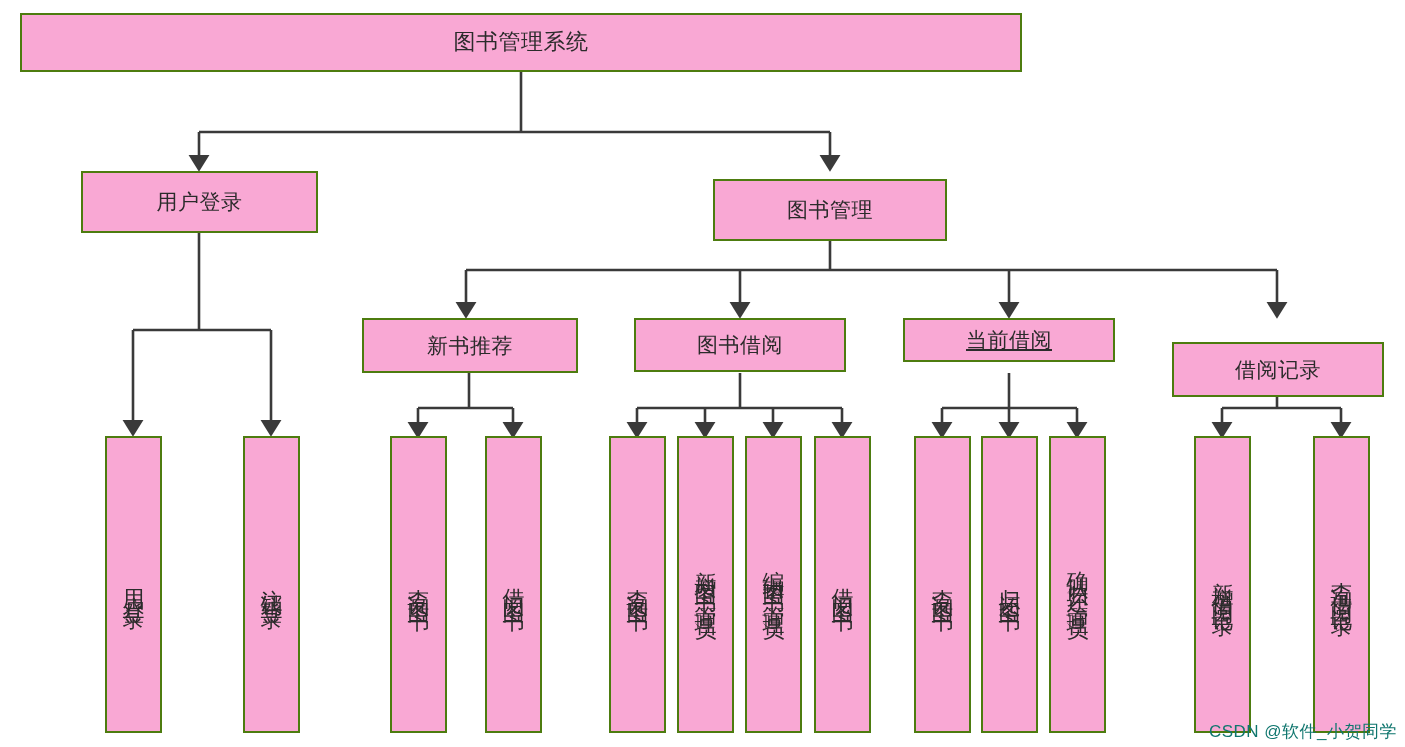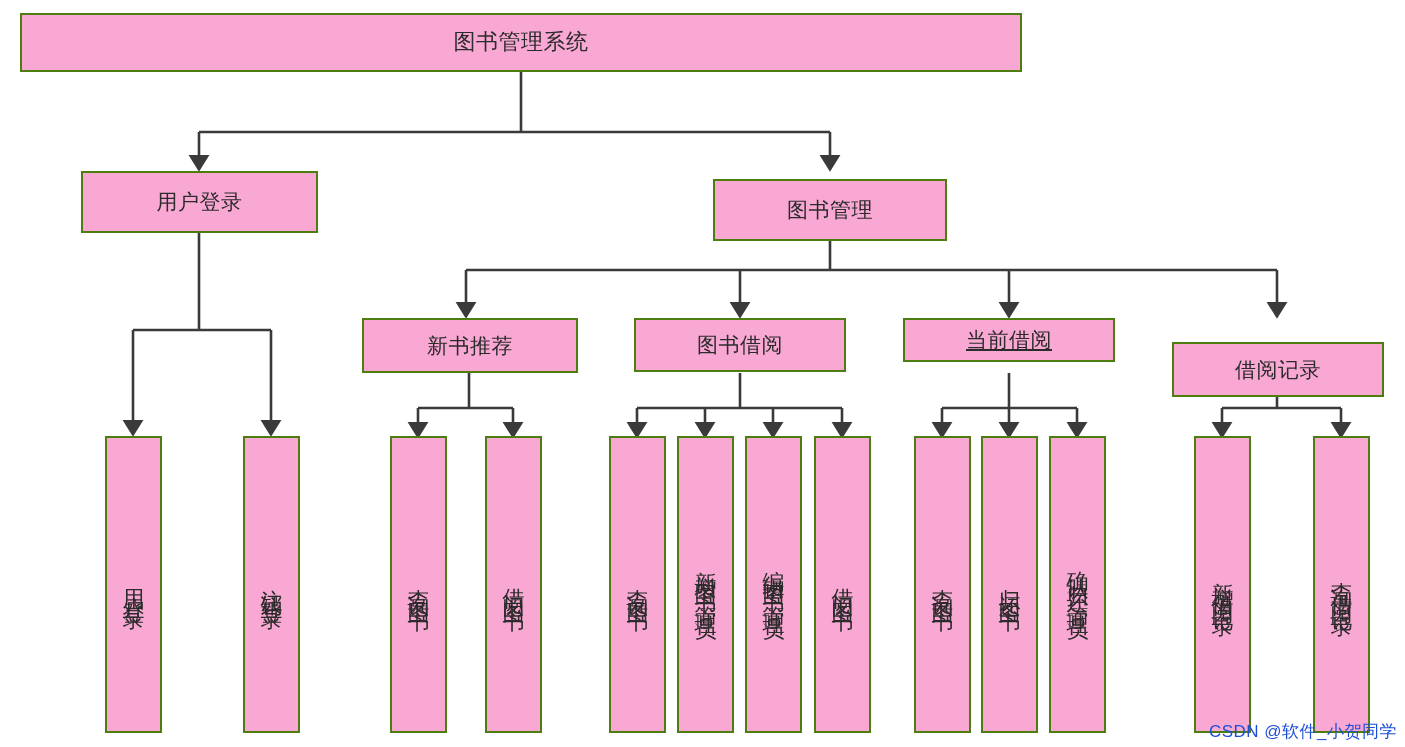--- a/index.html
+++ b/index.html
@@ -63,21 +63,21 @@
     line-height: 1;
     letter-spacing: 7px;
     white-space: nowrap;
     max-height: 100%;
   }
   .watermark {
     position: absolute;
     right: 8px;
     bottom: 4px;
     font-size: 17px;
-    color: #1d4ed8;
+    color: #0f766e;
     letter-spacing: 0.5px;
     white-space: nowrap;
   }
 </style>
 </head>
 <body>
 
 <div id="canvas">
 
   <svg class="edges" viewBox="0 0 1405 747" xmlns="http://www.w3.org/2000/svg">

